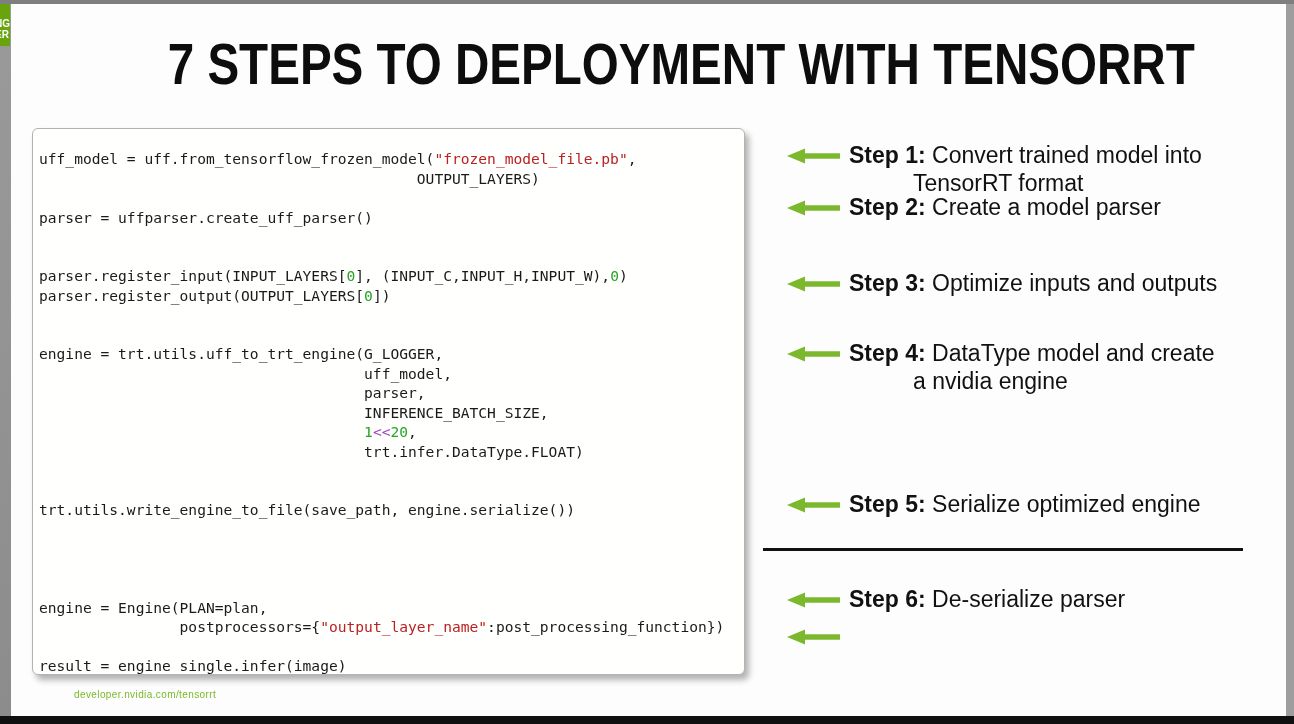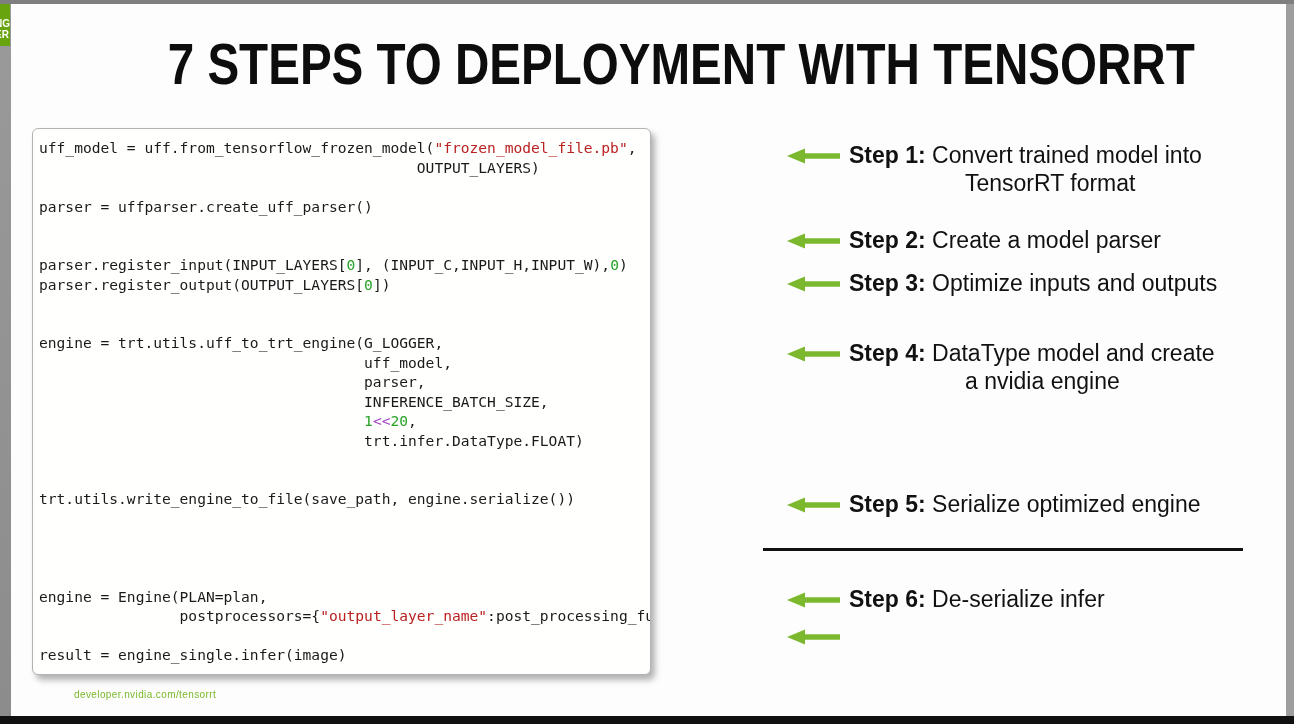--- a/index.html
+++ b/index.html
@@ -18,39 +18,39 @@
          overflow:hidden;color:#fff;font-weight:bold;font-size:10px;line-height:11px;
          padding-top:14px;box-sizing:border-box;}
   .badge span{display:block;margin-left:-5px;letter-spacing:0;}
 
   
   .title-wrap{position:absolute;left:11px;right:8px;top:28px;text-align:center;padding-left:44px;}
   .title{display:inline-block;font-weight:700;font-size:58px;line-height:72px;color:#0d0d0d;
          white-space:nowrap;transform:scaleX(0.82);transform-origin:center;letter-spacing:0px;}
 
   
-  .code-box{position:absolute;left:32px;top:128px;width:619px;height:547px;background:#fffffe;
+  .code-box{position:absolute;left:32px;top:128px;width:713px;height:547px;background:#fffffe;
             border:1px solid #b3b3b3;border-radius:6px;
             box-shadow:4px 5px 6px rgba(0,0,0,0.30);box-sizing:border-box;
-            padding:9px 4px 0 6px;overflow:hidden;}
+            padding:20px 4px 0 6px;overflow:hidden;}
   .code-pre{margin:0;font-family:"DejaVu Sans Mono","Liberation Mono",monospace;
             font-size:14.6px;line-height:19.5px;color:#1a1a1a;}
   .code-line{white-space:pre;height:19.5px;}
   .tok-p{color:#1a1a1a;}
   .tok-s{color:var(--code-string,#ba2121);}
   .tok-n{color:var(--code-number,#28a428);}
   .tok-o{color:var(--code-operator,#a040c0);}
 
   
   .steps{position:absolute;left:0;top:0;width:1294px;height:724px;pointer-events:none;}
   .step-row{position:absolute;left:787px;width:470px;display:flex;align-items:flex-start;}
   .step-arrow{flex:0 0 auto;margin-top:6px;margin-right:8px;}
   .step-text{font-size:23px;line-height:28px;color:#111;}
   .step-label{font-weight:700;}
-  .step-cont{margin-left:116px;}
+  .step-cont{margin-left:64px;}
   .divider{position:absolute;left:763px;top:548px;width:480px;height:2.5px;background:#111;}
 
   
   .footer-link{position:absolute;left:74px;top:689px;font-size:10px;letter-spacing:0.4px;
                color:var(--accent,#7ab829);}
 </style>
 </head>
 <body>
 
 <div class="frame-top"></div>
@@ -77,21 +77,21 @@
         <line x1="15" y1="9" x2="53" y2="9" stroke-width="5.5" stroke="#7cb82e"></line>
         <polygon points="0,9 18,1.5 18,16.5" fill="#7cb82e"></polygon>
       </svg>
     <div class="step-text">
       <span class="step-label">Step 1:</span>
       <span>Convert trained model into</span>
       <div class="step-cont">TensorRT format</div>
     </div>
   </div>
 
-  <div class="step-row" style="top:226px">
+  <div class="step-row" style="top:193px">
     <svg class="step-arrow arrow-svg" width="54" height="18" viewBox="0 0 54 18">
         <line x1="15" y1="9" x2="53" y2="9" stroke-width="5.5" stroke="#7cb82e"></line>
         <polygon points="0,9 18,1.5 18,16.5" fill="#7cb82e"></polygon>
       </svg>
     <div class="step-text">
       <span class="step-label">Step 2:</span>
       <span>Create a model parser</span>
     </div>
   </div>
 
@@ -131,21 +131,21 @@
 
   <div class="divider"></div>
 
   <div class="step-row" style="top:585px">
     <svg class="step-arrow arrow-svg" width="54" height="18" viewBox="0 0 54 18">
         <line x1="15" y1="9" x2="53" y2="9" stroke-width="5.5" stroke="#7cb82e"></line>
         <polygon points="0,9 18,1.5 18,16.5" fill="#7cb82e"></polygon>
       </svg>
     <div class="step-text">
       <span class="step-label">Step 6:</span>
-      <span>De-serialize infer</span>
+      <span>De-serialize parser</span>
     </div>
   </div>
 
   <div class="step-row" style="top:622px">
     <svg class="step-arrow arrow-svg" width="54" height="18" viewBox="0 0 54 18">
         <line x1="15" y1="9" x2="53" y2="9" stroke-width="5.5" stroke="#7cb82e"></line>
         <polygon points="0,9 18,1.5 18,16.5" fill="#7cb82e"></polygon>
       </svg>
   </div>
 </div>

